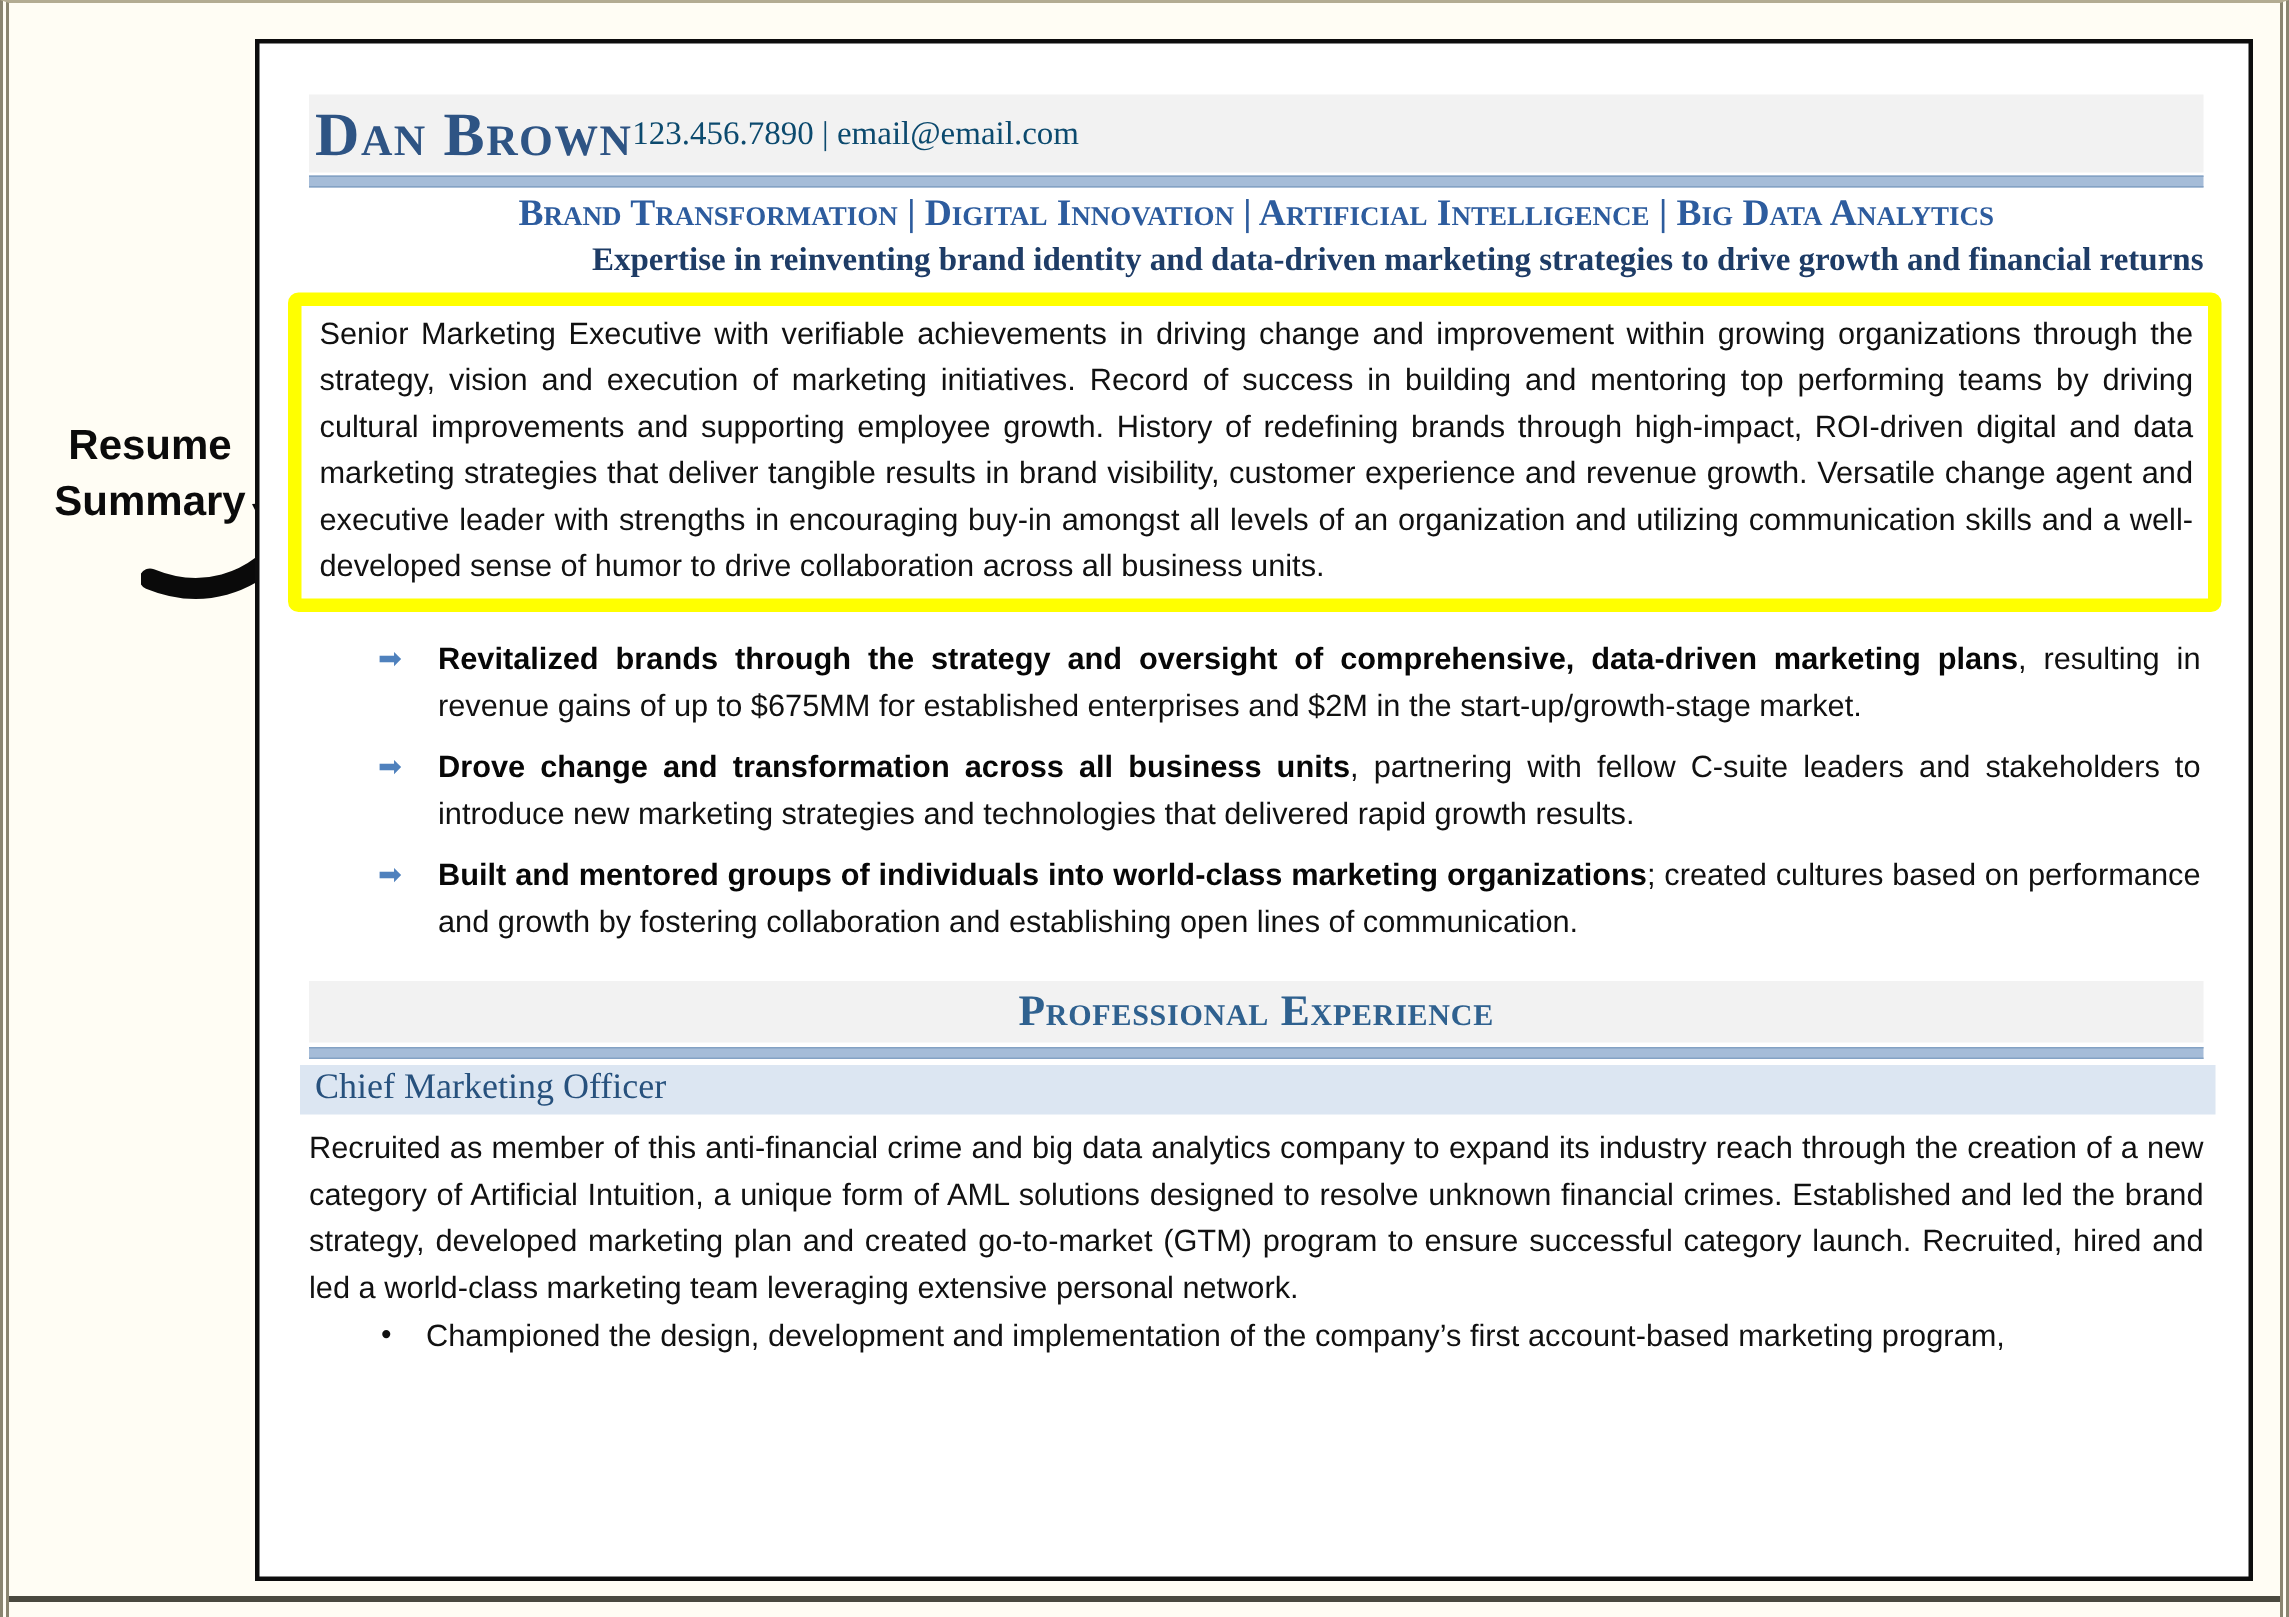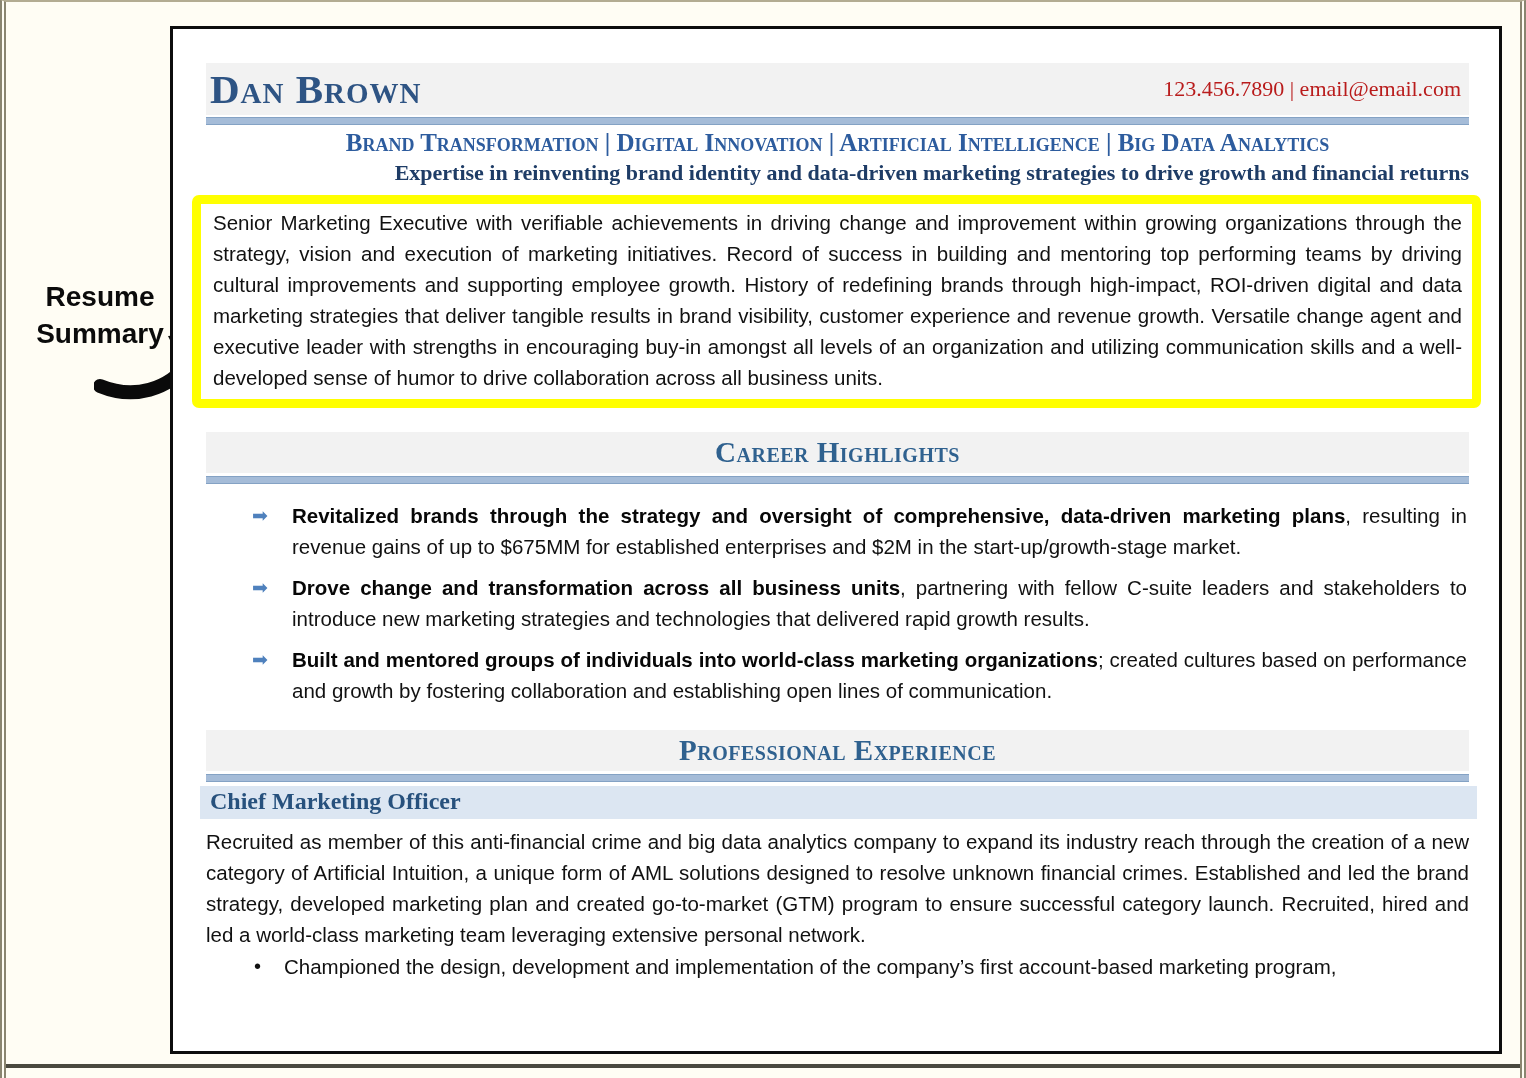--- a/index.html
+++ b/index.html
@@ -29,36 +29,36 @@
     background:#ffffff;
     border:3px solid #0d0d0d;
     box-sizing:border-box;
     padding:34px 30px 0 33px;
     overflow:hidden;
   }
   
   .name-band{
     background:#f2f2f2;
     height:52px;
-    display:flex;align-items:center;justify-content:space-between;
+    display:flex;align-items:center;
     padding:0 8px 0 4px;
   }
   .name{
     font-family:"Liberation Serif", serif;
     font-variant-caps:small-caps;
     font-weight:700;
     font-size:41px;
     letter-spacing:1px;
     color:#2e5484;
     line-height:1;
   }
   .contact{
     font-family:"Liberation Serif", serif;
     font-size:22px;
-    color:#b91c1c;
+    color:#0c4a6e;
   }
   .blue-rule{
     height:6px;background:#a5bcd8;
     border-top:1px solid #84a2c4;border-bottom:1px solid #84a2c4;
     margin-top:2px;
   }
   
   .title{
     margin-top:17px;text-align:center;
     font-family:"Liberation Serif", serif;
@@ -132,21 +132,21 @@
     font-family:"Liberation Serif", serif;
     font-size:23px;color:#141414;
     padding:0 3px;
   }
   .company-row .co b{font-weight:700;}
   .role-band{
     margin:4px -8px 0 -6px;
     background:#dce6f2;
     padding:2px 10px 4px;
     font-family:"Liberation Serif", serif;
-    font-weight:700;font-size:24px;
+    font-weight:400;font-size:24px;
     color:#27517d;
   }
   .exp-para{
     margin:7px 0 0;
     font-size:20.5px;line-height:31px;color:#111;
     text-align:justify;
   }
   .exp-bullet{
     display:flex;align-items:flex-start;margin-top:1px;
   }
@@ -189,26 +189,20 @@
     </div>
     <div class="blue-rule"></div>
 
     <div class="subtitle">Brand Transformation | Digital Innovation | Artificial Intelligence | Big Data Analytics</div>
     <div class="tagline">Expertise in reinventing brand identity and data-driven marketing strategies to drive growth and financial returns</div>
 
     <div class="summary-box">
       <p>Senior Marketing Executive with verifiable achievements in driving change and improvement within growing organizations through the strategy, vision and execution of marketing initiatives. Record of success in building and mentoring top performing teams by driving cultural improvements and supporting employee growth. History of redefining brands through high-impact, ROI-driven digital and data marketing strategies that deliver tangible results in brand visibility, customer experience and revenue growth. Versatile change agent and executive leader with strengths in encouraging buy-in amongst all levels of an organization and utilizing communication skills and a well-developed sense of humor to drive collaboration across all business units.</p>
     </div>
 
-    <div class="section-head">
-      <div class="section-band">
-        <span>Career Highlights</span>
-      </div>
-      <div class="blue-rule"></div>
-    </div>
 
     <div class="bullets">
       <div class="bullet-row">
         <span class="arrow-glyph">➡</span>
         <span class="bullet-text"><b>Revitalized brands through the strategy and oversight of comprehensive, data-driven marketing plans</b><span>, resulting in revenue gains of up to $675MM for established enterprises and $2M in the start-up/growth-stage market.</span></span>
       </div>
       <div class="bullet-row">
         <span class="arrow-glyph">➡</span>
         <span class="bullet-text"><b>Drove change and transformation across all business units</b><span>, partnering with fellow C-suite leaders and stakeholders to introduce new marketing strategies and technologies that delivered rapid growth results.</span></span>
       </div>

